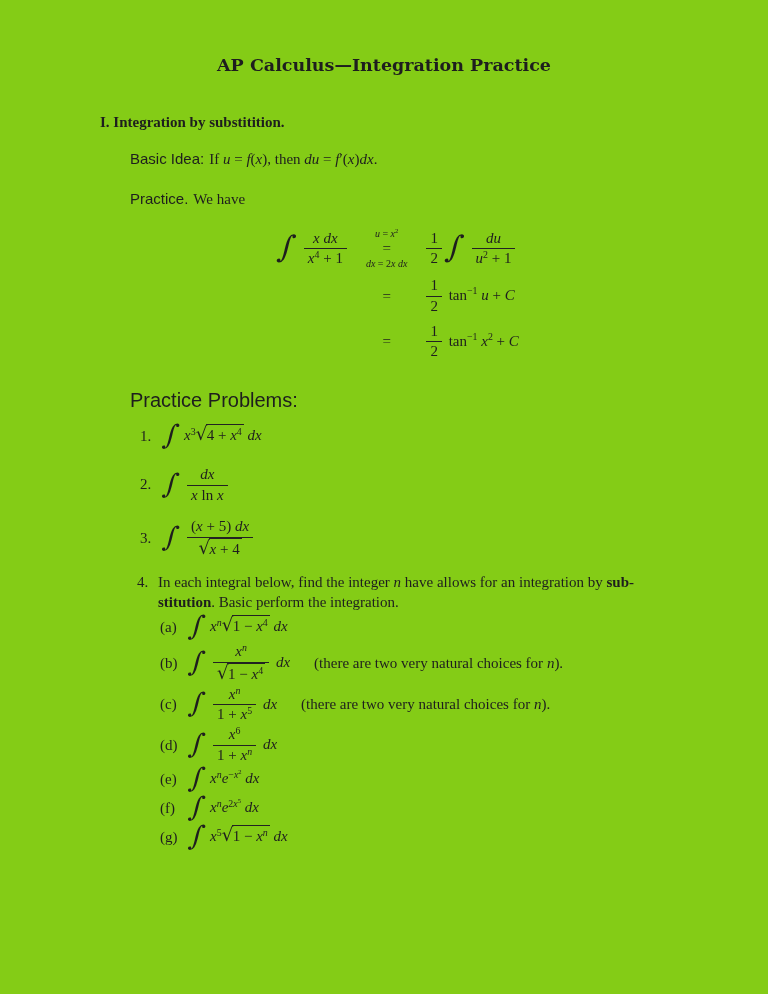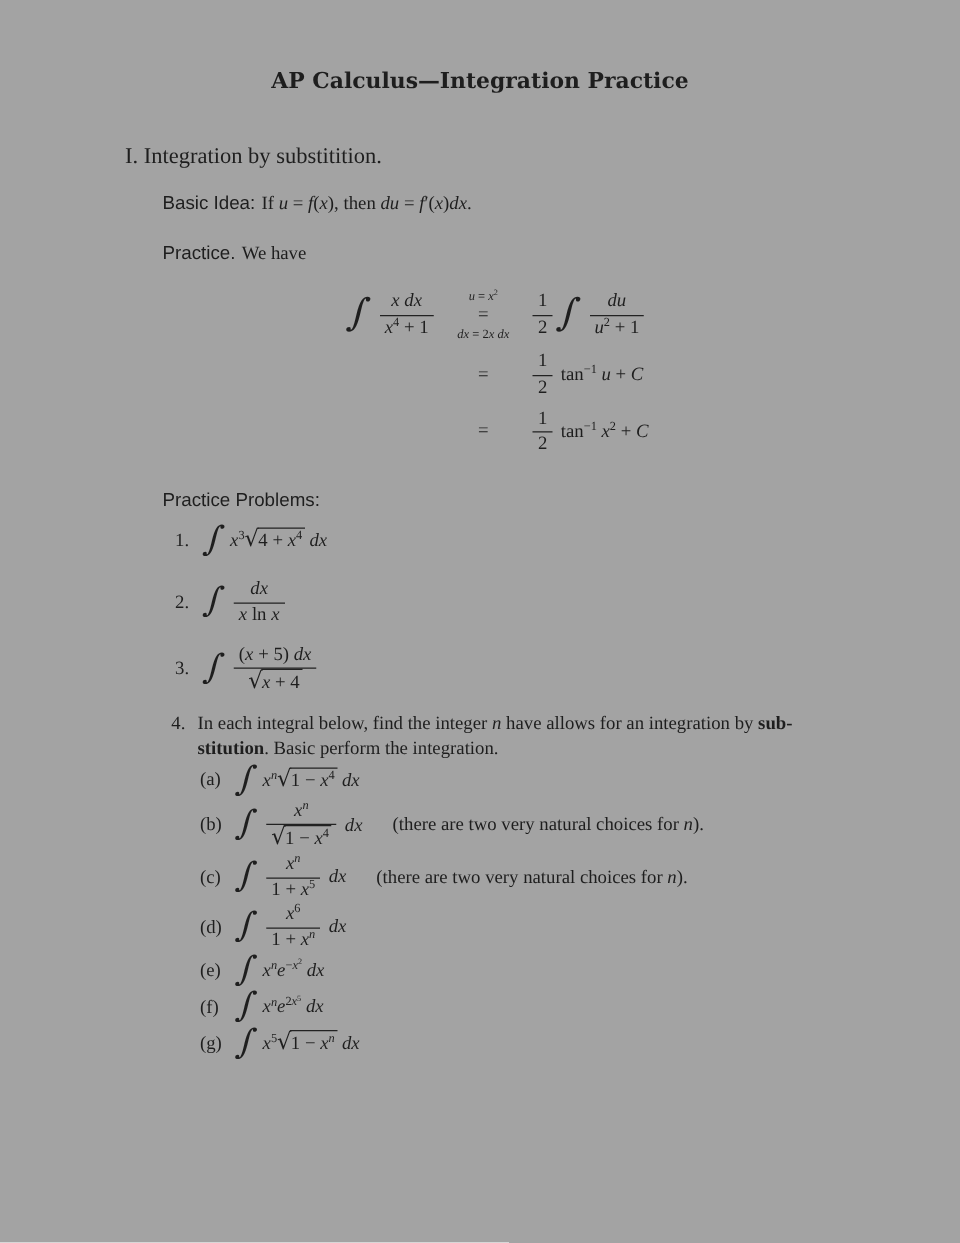--- a/index.html
+++ b/index.html
@@ -1,25 +1,25 @@
 <!DOCTYPE html>
 <html><head>
 <meta charset="utf-8">
 <style>
   html,body{margin:0;padding:0;background:#ffffff;}
   .page{
-    position:relative;width:768px;height:994px;margin:0 auto;background:#a3a3a3;
+    position:relative;width:768px;height:994px;margin:0 auto;background:#84cc16;
     color:#1e1e1e;font-family:"Liberation Serif","DejaVu Serif",serif;font-size:15px;
     overflow:hidden;line-height:1.3;
   }
   .title{
     padding-top:54px;text-align:center;font-weight:bold;font-size:17.5px;
     font-family:"DejaVu Serif","Liberation Serif",serif;
   }
-  .sec-heading{margin:36px 0 0 100px;font-weight:normal;font-size:18px;}
+  .sec-heading{margin:36px 0 0 100px;font-weight:bold;font-size:15px;}
   .sans{font-family:"Liberation Sans","DejaVu Sans",sans-serif;}
   .line{margin-left:130px;}
   .basic-line{margin-top:17px;}
   .example-line{margin-top:19px;}
   .label-gap{margin-right:5px;}
 
   
   .m{white-space:nowrap;}
   .m-r{}
   .m-i{font-style:italic;}
@@ -43,21 +43,21 @@
   }
   .eq-grid .m-int{font-size:30px;}
   .cell-lhs{justify-self:end;}
   .cell-rel{justify-self:center;}
   .cell-rhs{justify-self:start;}
   .rel-stack{display:inline-flex;flex-direction:column;align-items:center;row-gap:1px;}
   .rel-small{font-size:10px;white-space:nowrap;}
   .rel-eq{line-height:1;}
 
   
-  .practice-label{margin:26px 0 0 130px;font-size:15px;}
+  .practice-label{margin:26px 0 0 130px;font-size:20px;}
   .prob{display:flex;align-items:center;margin-left:140px;}
   .prob-1{margin-top:10px;}
   .prob-2{margin-top:16px;}
   .prob-3{margin-top:14px;}
   .prob-label{flex:none;width:22px;}
   .p4{display:flex;margin:14px 0 0 137px;}
   .p4-label{flex:none;width:21px;}
   .p4-text{width:580px;line-height:1.32;white-space:normal;}
   .items{margin-left:160px;}
   .item{display:flex;align-items:center;margin-top:2px;}

